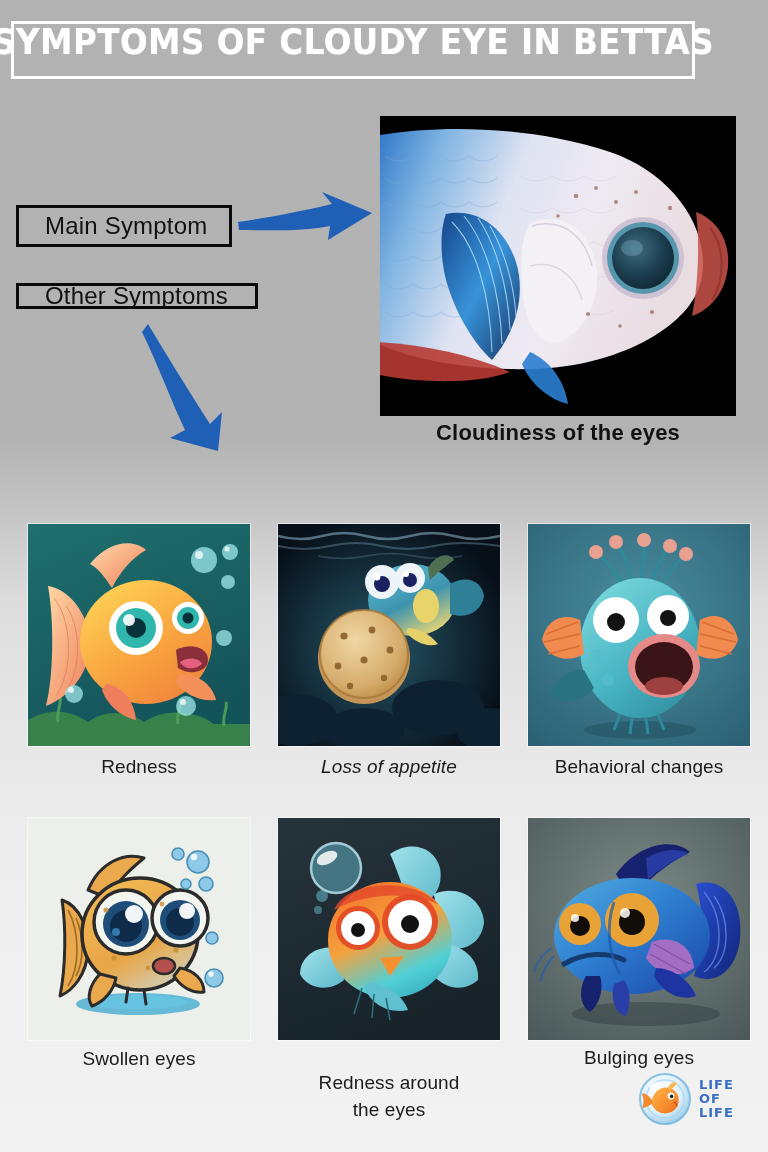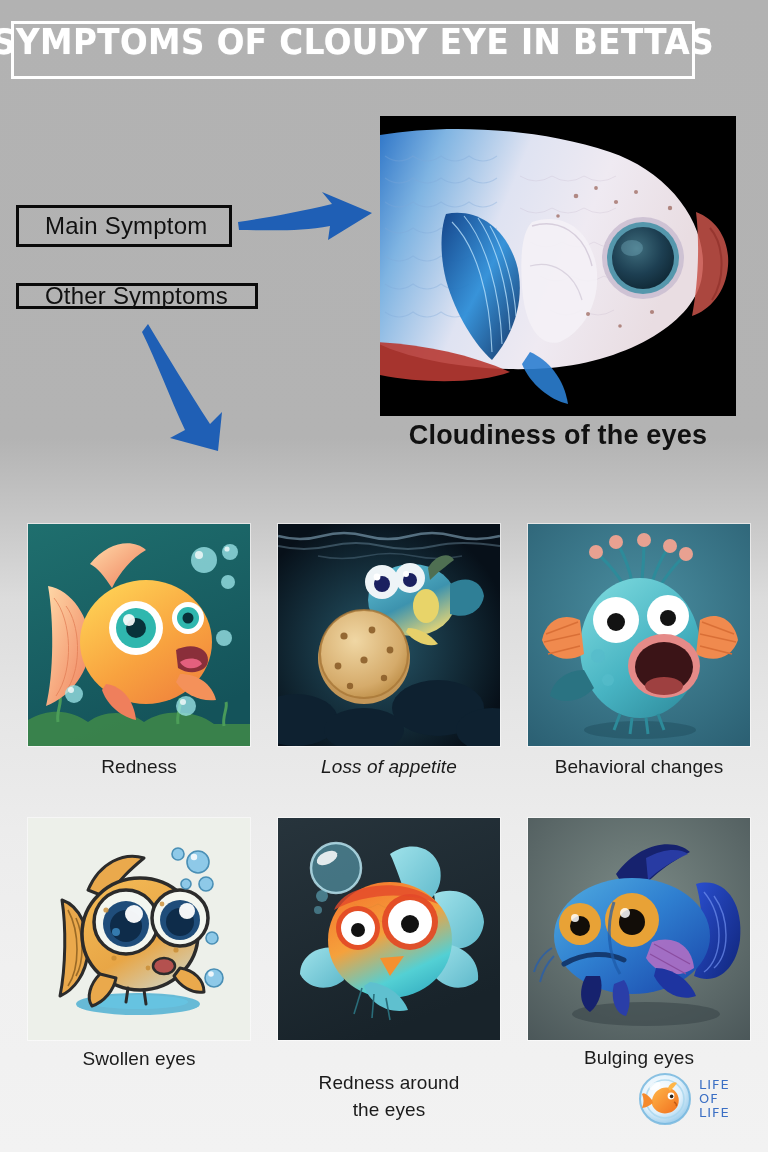--- a/index.html
+++ b/index.html
@@ -89,21 +89,21 @@
     height: 300px;
     background: #000000;
     overflow: hidden;
   }
   .hero-caption {
     position: absolute;
     left: 380px;
     top: 420px;
     width: 356px;
     text-align: center;
-    font-size: 27px;
+    font-size: 22px;
     font-weight: bold;
     color: #111111;
     letter-spacing: 0.2px;
   }
 
   
   .card {
     position: absolute;
     overflow: hidden;
     box-shadow: 0 0 0 1px rgba(255,255,255,0.55);
@@ -143,21 +143,21 @@
     align-items: center;
     gap: 7px;
   }
   .logo-mark { width: 54px; height: 54px; flex: none; }
   .logo-words {
     display: flex;
     flex-direction: column;
     line-height: 14px;
     font-family: "DejaVu Sans", sans-serif;
     font-size: 13px;
-    font-weight: normal;
+    font-weight: bold;
     color: #3b6fc4;
     letter-spacing: 1px;
   }
 </style>
 </head>
 <body>
 
 <div id="poster">
 
   <div class="title-frame">

